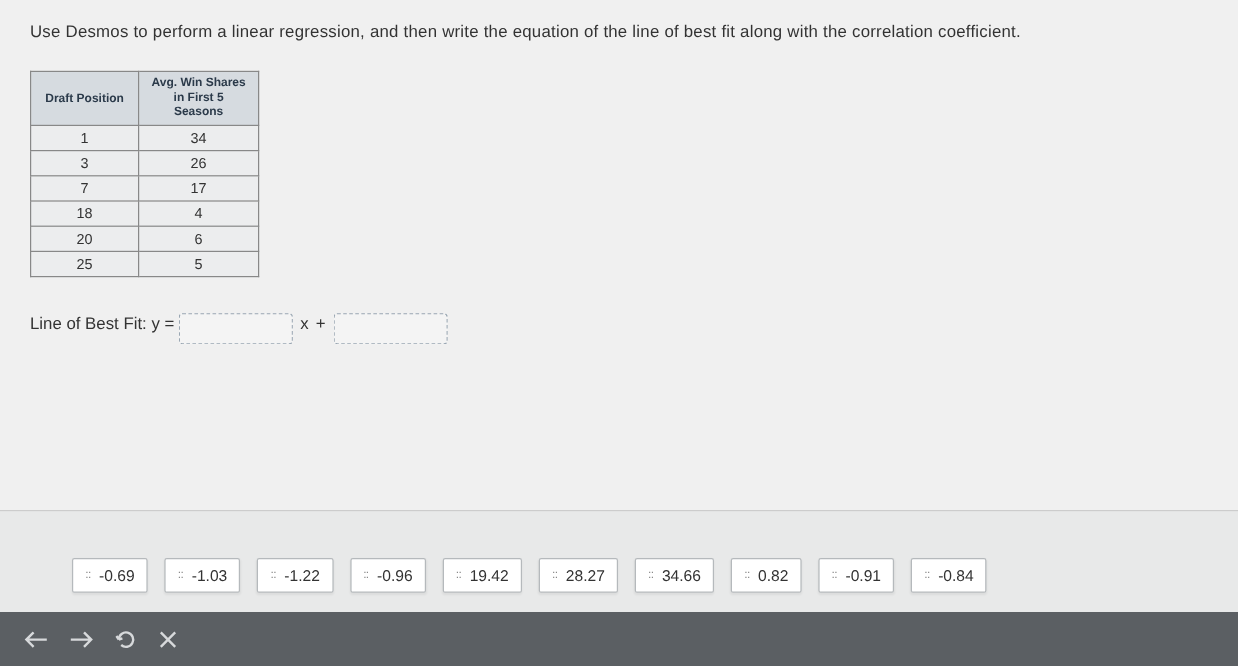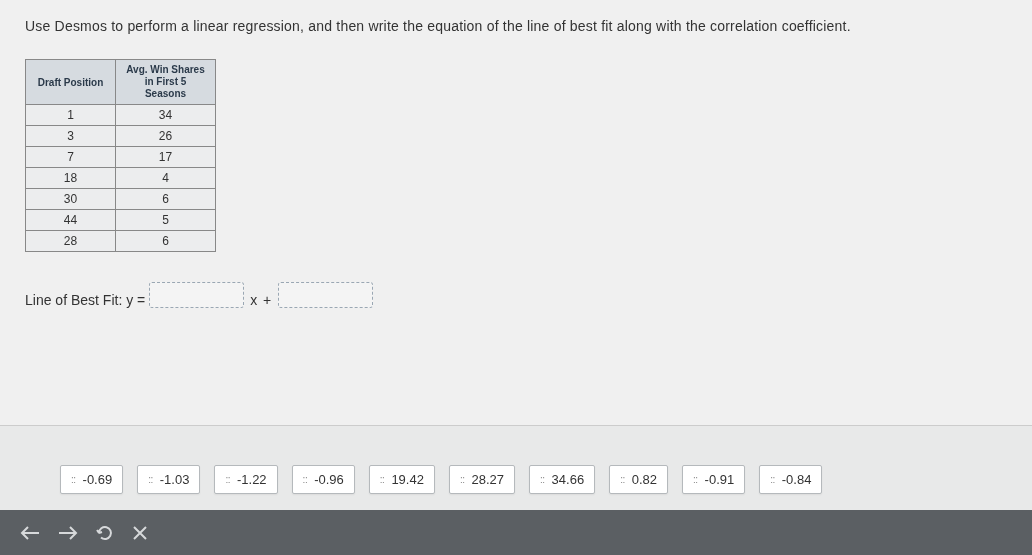--- a/index.html
+++ b/index.html
@@ -41,21 +41,21 @@
     table.data-table th:last-child { width: 100px; line-height: 1.2; }
     table.data-table td {
       border: 1px solid #888;
       padding: 3px 8px;
       text-align: center;
       color: #333;
       background: #ecedee;
     }
     .equation-row {
       display: flex;
-      align-items: flex-end;
+      align-items: flex-start;
       font-size: 14px;
       color: #333;
       margin-bottom: 28px;
     }
     .drop-zone {
       display: inline-block;
       min-width: 95px;
       height: 26px;
       border: 1.5px dashed #9aa7b3;
       border-radius: 3px;
@@ -135,30 +135,26 @@
         </tr>
       <tr>
           <td>7</td>
           <td>17</td>
         </tr>
       <tr>
           <td>18</td>
           <td>4</td>
         </tr>
       <tr>
-          <td>30</td>
+          <td>20</td>
           <td>6</td>
         </tr>
       <tr>
-          <td>44</td>
+          <td>25</td>
           <td>5</td>
-        </tr>
-      <tr>
-          <td>28</td>
-          <td>6</td>
         </tr>
     </tbody>
   </table>
 
   <div class="equation-row">
     <span>Line of Best Fit: y =</span>
     <span class="drop-zone"></span>
     <span class="xplus">x +</span>
     <span class="drop-zone"></span>
   </div>

